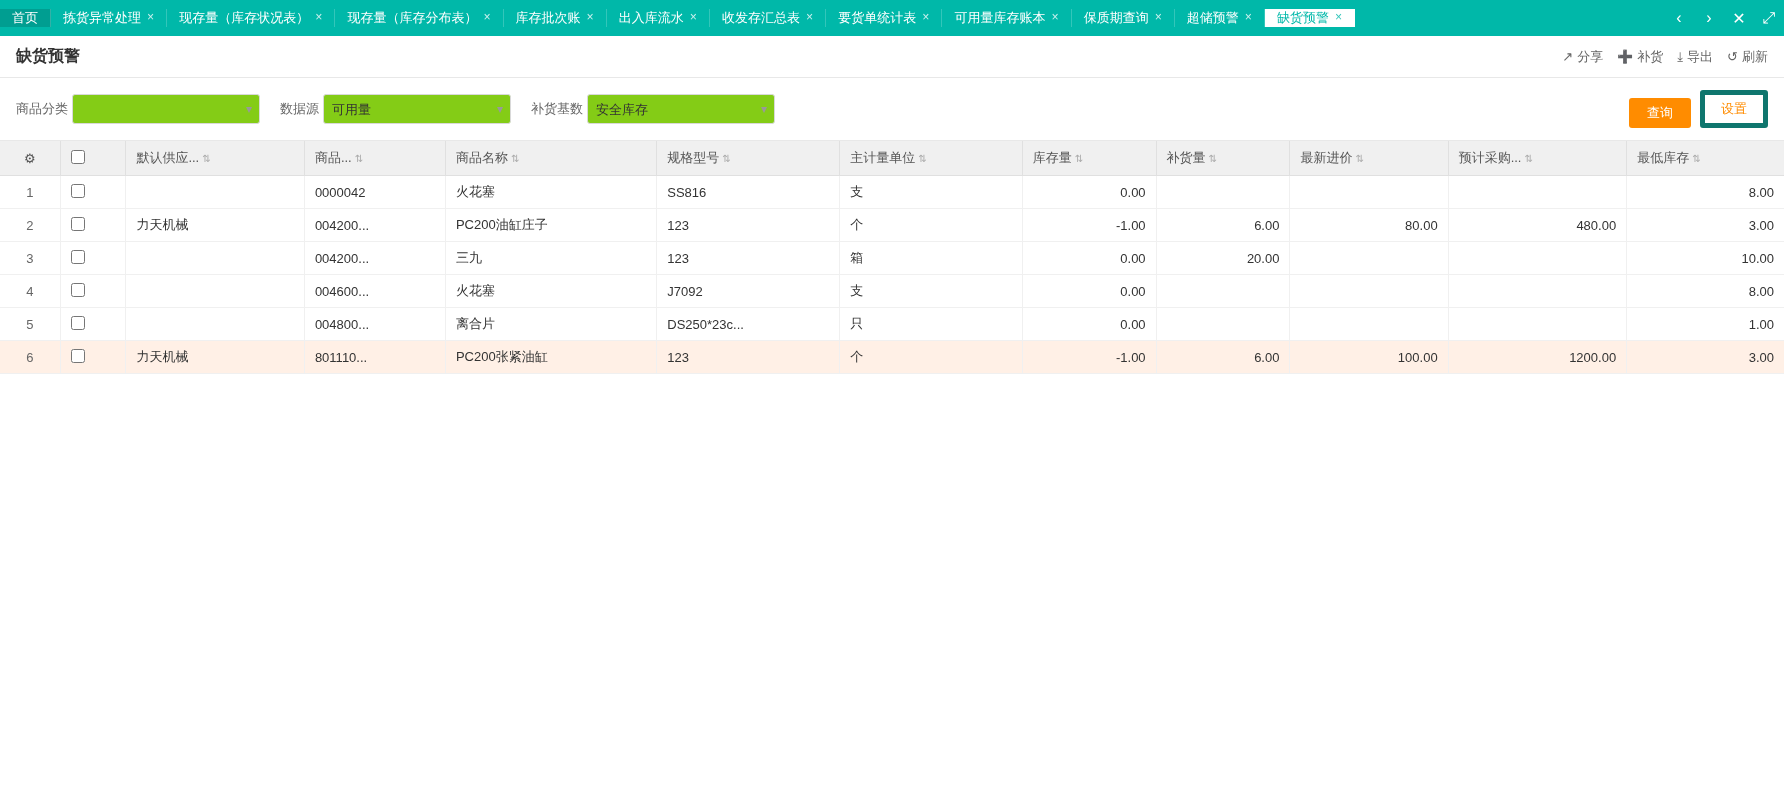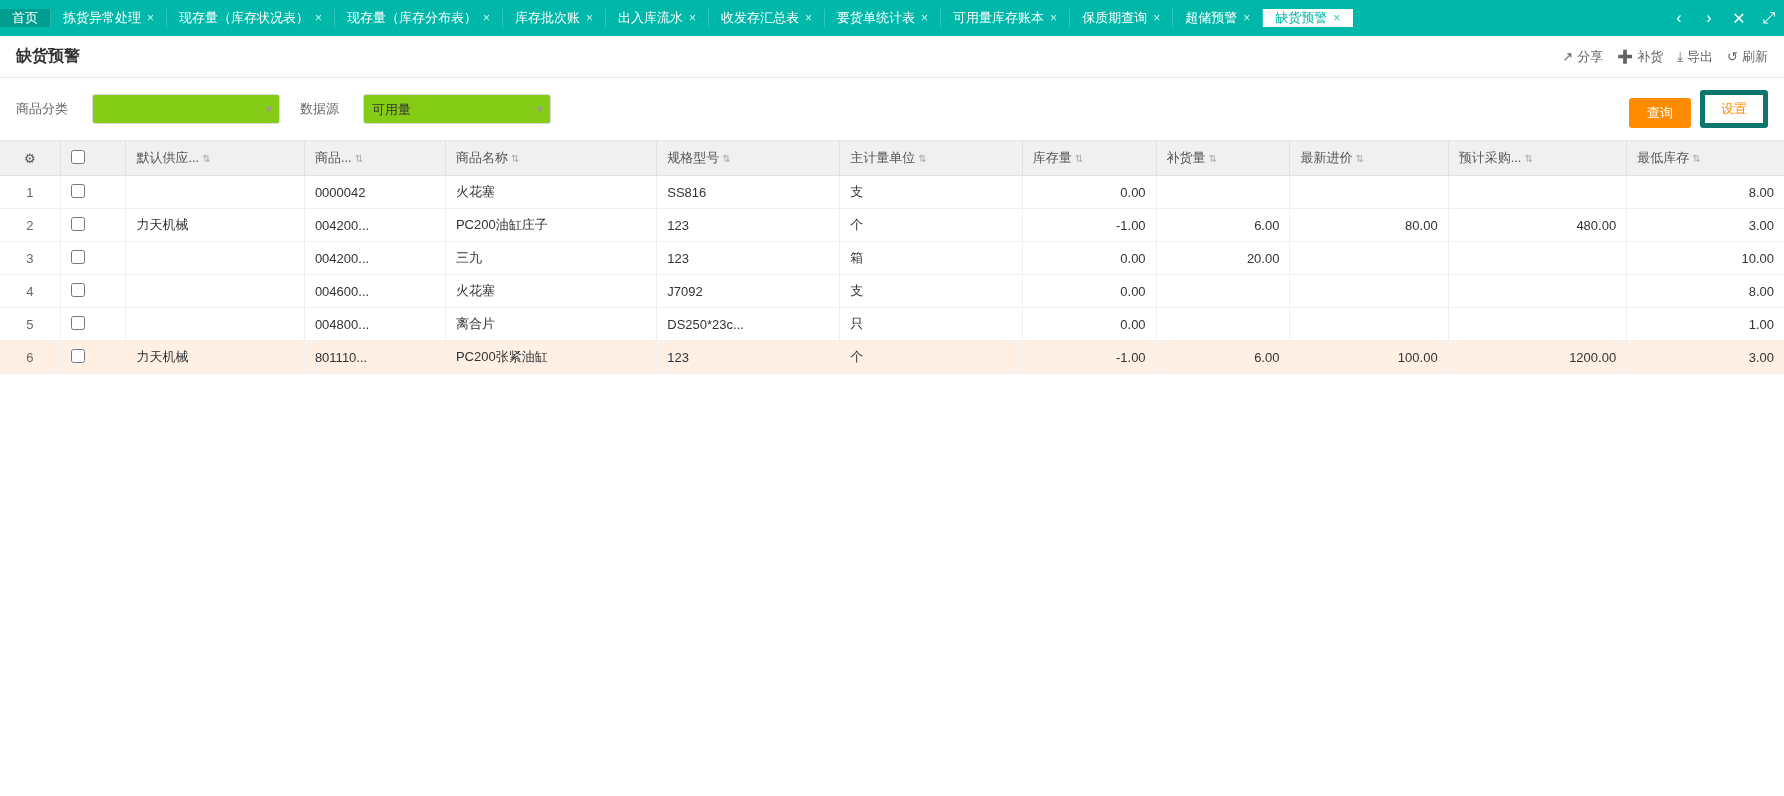--- a/index.html
+++ b/index.html
@@ -89,21 +89,21 @@
     .filter-bar {
       display: flex;
       align-items: center;
       padding: 12px 16px;
       gap: 20px;
       border-bottom: 1px solid #e8e8e8;
     }
     .filter-group {
       display: flex;
       align-items: center;
-      gap: 24px;
+      gap: 4px;
       justify-content: flex-end;
     }
     .filter-label {
       color: #666;
       white-space: nowrap;
       font-size: 13px;
     }
     .filter-select {
       width: 188px;
       height: 30px;
@@ -210,21 +210,21 @@
     }
 
     
     .num-cell { text-align: right; }
   </style>
 </head>
 <body>
 
 <div class="top-nav">
 
-  <div id="nav-items-container" style="display:flex;align-items:flex-end;flex:1;overflow:hidden;">
+  <div id="nav-items-container" style="display:flex;align-items:flex-end;flex:1;overflow:hidden;font-family:Liberation Mono, monospace;">
       <div class="nav-item home">首页</div>
       <div class="nav-item">拣货异常处理<span class="close-btn">×</span></div>
       <div class="nav-item">现存量（库存状况表）<span class="close-btn">×</span></div>
       <div class="nav-item">现存量（库存分布表）<span class="close-btn">×</span></div>
       <div class="nav-item">库存批次账<span class="close-btn">×</span></div>
       <div class="nav-item">出入库流水<span class="close-btn">×</span></div>
       <div class="nav-item">收发存汇总表<span class="close-btn">×</span></div>
       <div class="nav-item">要货单统计表<span class="close-btn">×</span></div>
       <div class="nav-item">可用量库存账本<span class="close-btn">×</span></div>
       <div class="nav-item">保质期查询<span class="close-btn">×</span></div>
@@ -276,20 +276,28 @@
 
     <div class="filter-group">
       <span class="filter-label">数据源</span>
       <div class="filter-select-wrap">
         <select class="filter-select">
           <option value="可用量">可用量</option>
         </select>
       </div>
     </div>
 
+    <div class="filter-group">
+      <span class="filter-label">补货基数</span>
+      <div class="filter-select-wrap">
+        <select class="filter-select">
+          <option value="安全库存">安全库存</option>
+        </select>
+      </div>
+    </div>
 
     <div class="filter-right">
       <button class="btn-query">查询</button>
       <button class="btn-settings">设置</button>
     </div>
   </div>
 
   <div class="table-wrap">
     <table>
       <thead>

